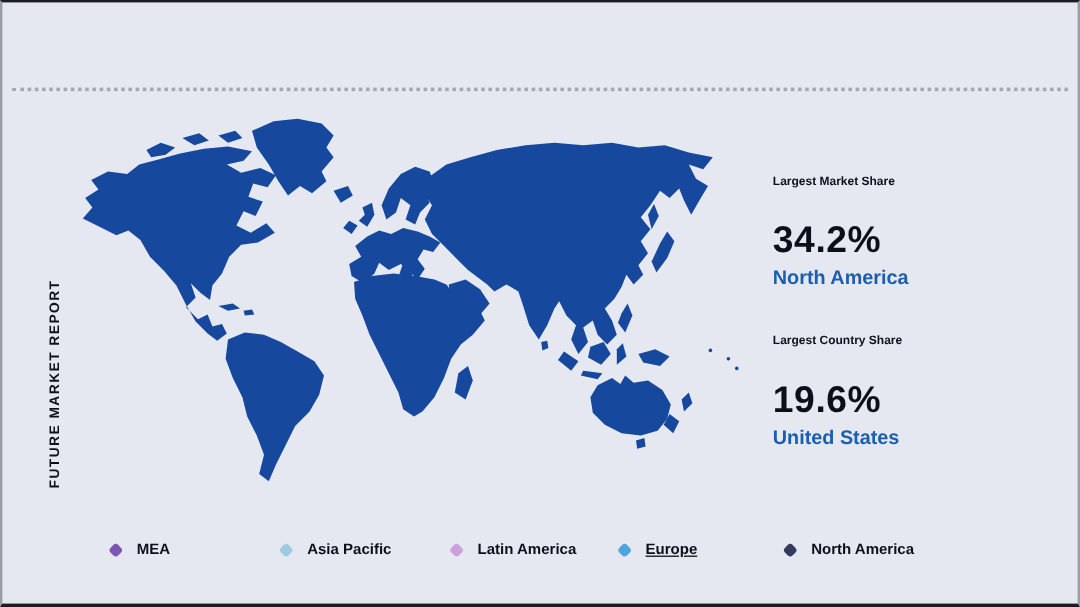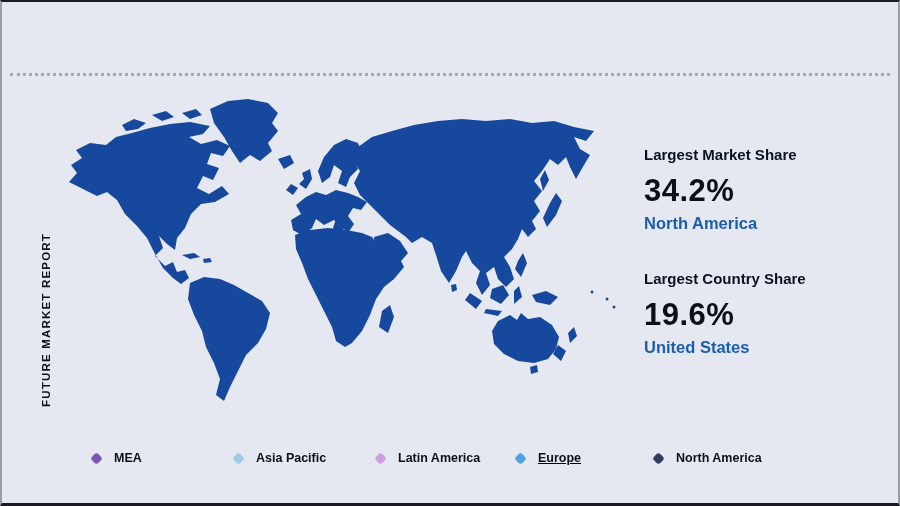--- a/index.html
+++ b/index.html
@@ -20,22 +20,22 @@
     border-top:3px dotted #a4a9b5;
   }
   .watermark {
     position:absolute; left:44px; top:318px;
     transform:translate(-50%,-50%) rotate(-90deg);
     font-size:11.5px; font-weight:bold; letter-spacing:1.2px;
     color:#0e1118; white-space:nowrap;
   }
   svg.map { position:absolute; left:60px; top:85px; width:560px; height:330px; }
   .stats { position:absolute; left:642px; top:144px; width:250px; }
-  .stat-label { font-size:15px; font-weight:bold; color:#0b1220; }
-  .stat-value { font-size:31px; font-weight:bold; color:#0b0f1a; margin-top:10px; letter-spacing:0.5px; }
+  .stat-label { font-size:10px; font-weight:bold; color:#0b1220; }
+  .stat-value { font-size:31px; font-weight:bold; color:#0b0f1a; margin-top:25px; letter-spacing:0.5px; }
   .stat-region { font-size:16.5px; font-weight:bold; color:#1a5fae; margin-top:5px; }
   .stat-block + .stat-block { margin-top:37px; }
   .legend { position:absolute; left:0; top:446px; width:100%; height:20px; }
   .legend-item { position:absolute; top:0; height:20px; display:flex; align-items:center; gap:13px; }
   .legend-item:nth-child(1){ left:90px; }
   .legend-item:nth-child(2){ left:232px; }
   .legend-item:nth-child(3){ left:374px; }
   .legend-item:nth-child(4){ left:514px;text-decoration:underline; }
   .legend-item:nth-child(5){ left:652px; }
   .legend-dot { width:9px; height:9px; border-radius:3px; transform:rotate(45deg); flex:0 0 auto; }

